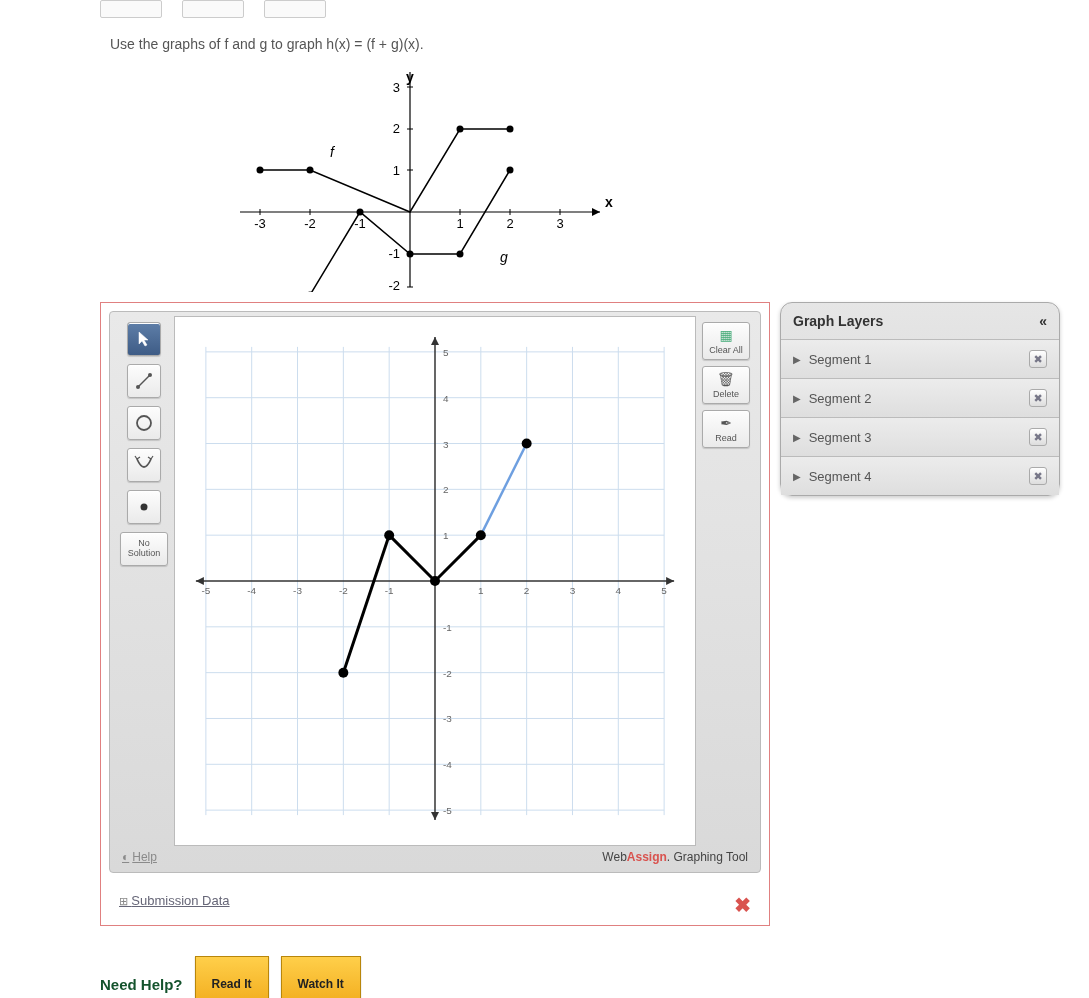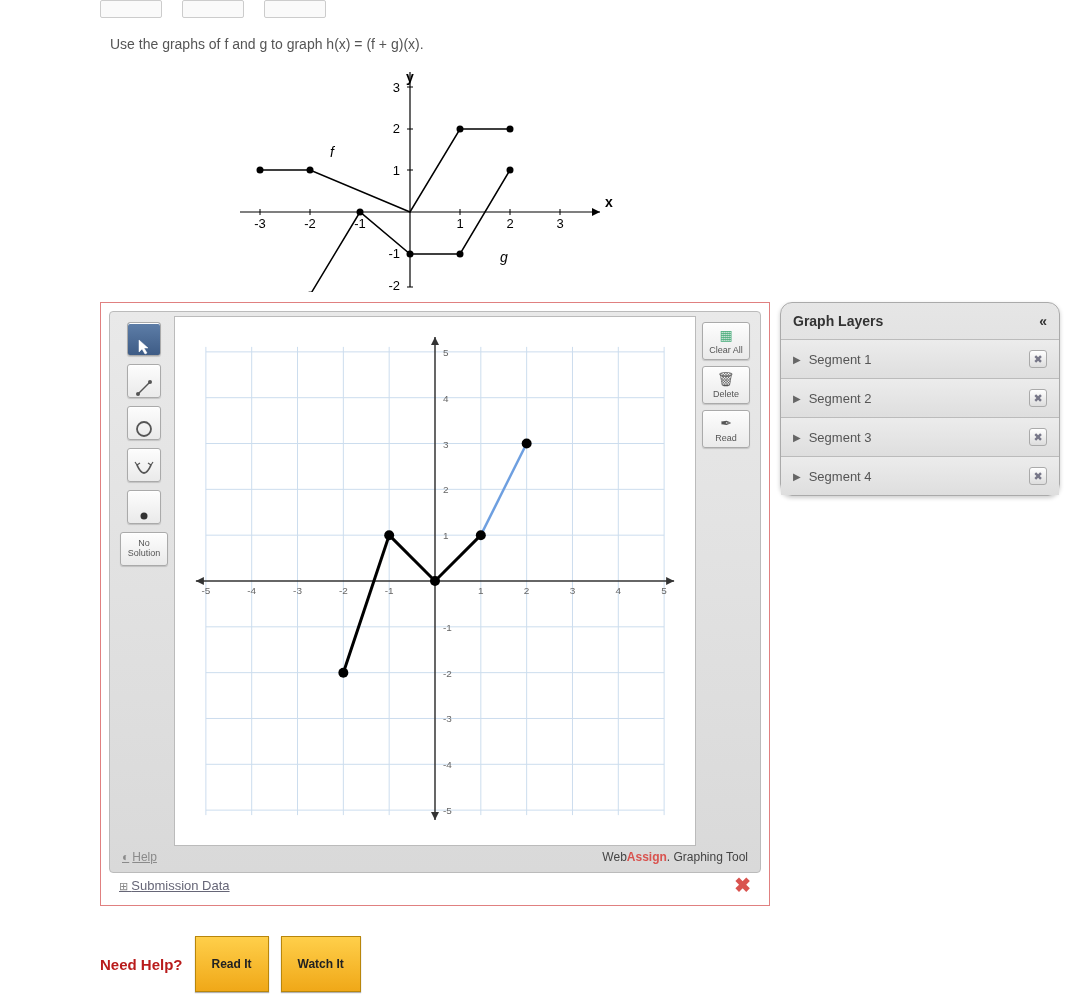--- a/index.html
+++ b/index.html
@@ -69,21 +69,21 @@
     padding: 6px 4px;
     gap: 8px;
   }
   .tool-btn {
     width: 34px;
     height: 34px;
     background: linear-gradient(#fdfdfd,#eaeaea);
     border: 1px solid #aaa;
     border-radius: 3px;
     display: flex;
-    align-items: flex-end;
+    align-items: center;
     justify-content: center;
     cursor: pointer;
     box-shadow: inset 0 1px 0 #fff, 0 1px 1px rgba(0,0,0,0.15);
   }
   .tool-btn.selected {
     background: linear-gradient(#5e7ea8,#3e5c86);
     color: #fff;
   }
   .tool-btn.wide {
     width: 48px;
@@ -171,40 +171,41 @@
   .tri { font-size: 10px; color:#666; }
   .close-x {
     width: 18px; height: 18px;
     background: linear-gradient(#fff,#ddd);
     border: 1px solid #aaa;
     border-radius: 3px;
     display:flex; align-items:center; justify-content:center;
     font-size: 11px; color:#778; cursor:pointer;
   }
   .submission-row {
+    margin-top: 20px;
     display: flex;
     justify-content: space-between;
-    align-items: center;
+    align-items: flex-start;
     padding: 0 10px;
   }
   .sub-link {
     color: #667;
     text-decoration: underline;
     font-size: 13px;
     cursor: pointer;
   }
   .sub-link::before { content:"⊞ "; color:#888; font-size:11px;}
   .red-x { color: #d9534f; font-weight: bold; font-size: 20px; }
   .need-help {
     margin-top: 30px;
     display: flex;
     align-items: center;
     gap: 12px;
   }
-  .need-help-label { color: #b91c1c; font-weight: bold; font-size: 15px; }
+  .need-help-label { color: #14532d; font-weight: bold; font-size: 15px; }
   .help-btn {
     background: linear-gradient(#ffcf4a,#f0a818);
     border: 1px solid #b8860b;
     padding: 20px 16px;
     font-size: 12px;
     font-weight: bold;
     color: #222;
     cursor: pointer;
     box-shadow: 0 1px 1px rgba(0,0,0,0.3);
   }

